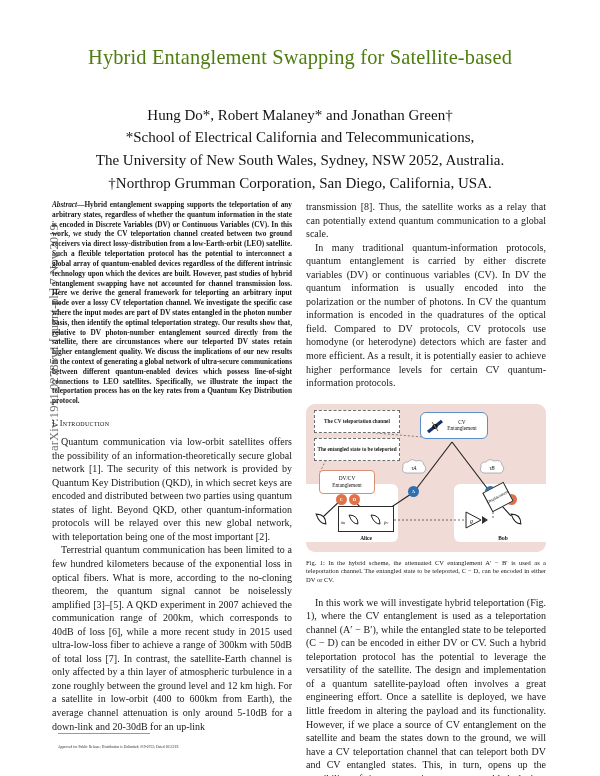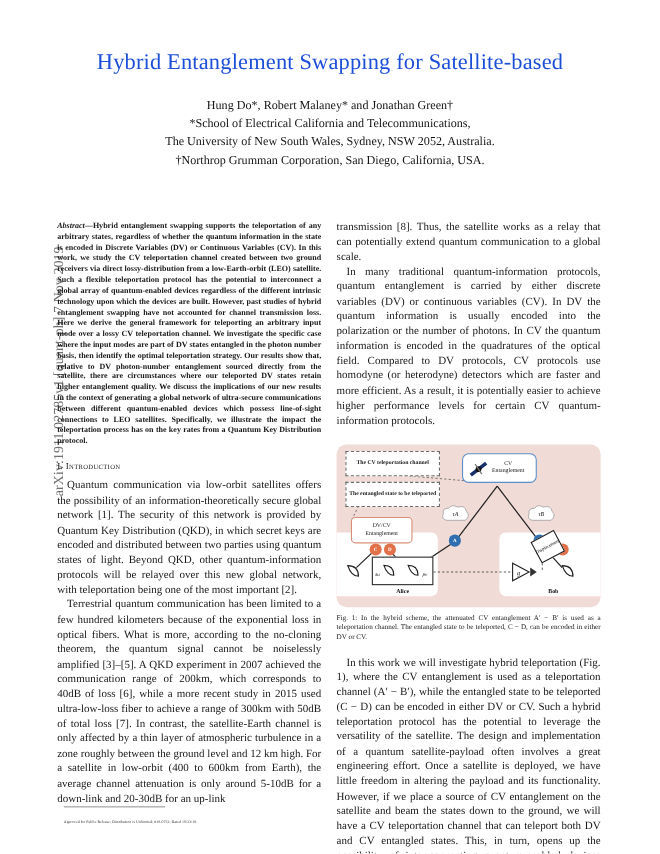--- a/index.html
+++ b/index.html
@@ -41,27 +41,27 @@
   }
 
   
   .title {
     margin: 44px 0 0 0;
     text-align: center;
     font-size: 20.4px;
     font-weight: normal;
     line-height: 1.30;
     letter-spacing: 0.15px;
-    color: #1d4ed8;
+    color: #4d7c0f;
   }
 
   .authors {
-    margin-top: 17px;
-    text-align: center;
-    font-size: 11px;
+    margin-top: 33px;
+    text-align: center;
+    font-size: 15px;
     line-height: 1.52;
     color: #141414;
   }
   .authors .line { display: block; }
 
   
   .columns {
     position: absolute;
     top: 200px;
     left: 6px;

